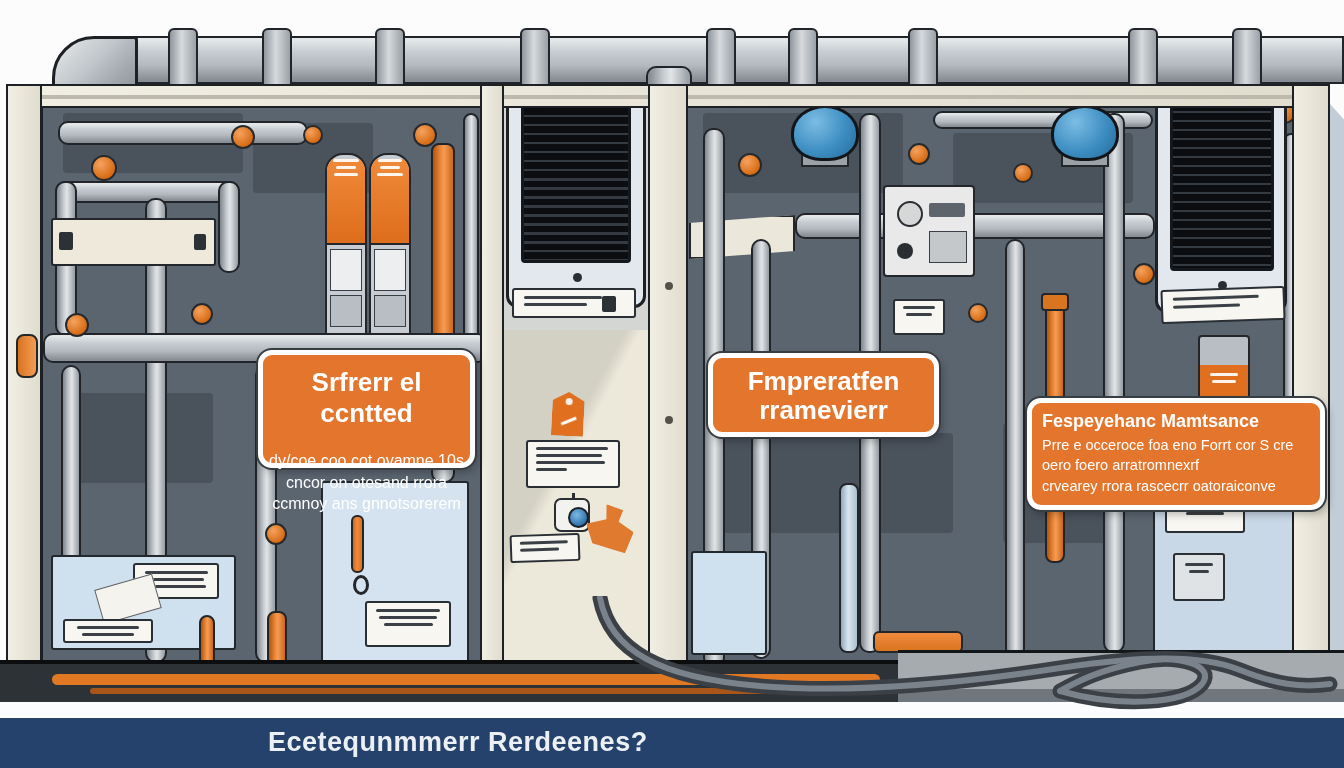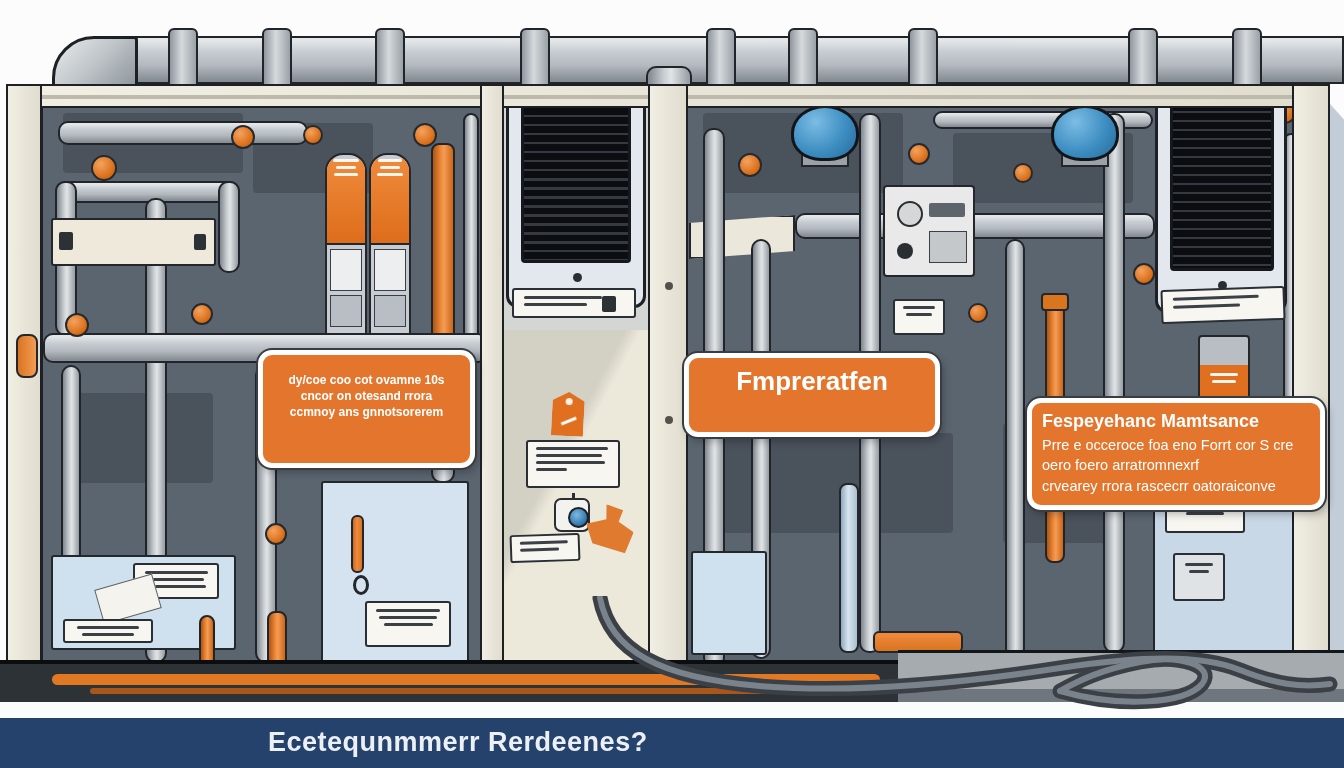--- a/index.html
+++ b/index.html
@@ -286,29 +286,31 @@
     <path d="M 520 95 C 580 112 645 108 662 88 C 676 70 640 58 600 66 C 560 74 540 84 520 95" fill="none" stroke="#3b4046" stroke-width="15" stroke-linecap="round"></path>
     <path d="M 60 2 C 70 55 120 82 220 90 C 320 98 430 86 520 72 C 600 60 660 58 700 74 C 735 88 760 92 790 88" fill="none" stroke="#7a828b" stroke-width="6" stroke-linecap="round"></path>
     <path d="M 520 95 C 580 112 645 108 662 88 C 676 70 640 58 600 66 C 560 74 540 84 520 95" fill="none" stroke="#7a828b" stroke-width="6" stroke-linecap="round"></path>
   </svg>
 
   <div class="abs banner" style="left:0;top:718px;width:1344px;height:50px;">
     <div class="abs banner-text" style="left:268px;top:9px;">Ecetequnmmerr Rerdeenes?</div>
   </div>
 
   <div class="abs callout" style="left:258px;top:350px;width:217px;height:118px;padding-top:12px;">
-    <div style="font-size:12px;font-weight:700;line-height:1.35;margin-top:5px;">
+    <div class="t1" style="font-size:26px;">Srfrerr el ccntted</div>
+    <div style="font-size:16px;font-weight:400;line-height:1.35;margin-top:21px;">
       <div>dy/coe coo cot ovamne 10s</div>
       <div>cncor on otesand rrora</div>
       <div>ccmnoy ans gnnotsorerem</div>
     </div>
   </div>
 
-  <div class="abs callout" style="left:684px;top:353px;width:256px;height:84px;padding-top:9px;">
+  <div class="abs callout" style="left:708px;top:353px;width:231px;height:84px;padding-top:9px;">
     <div class="t1" style="font-size:26px;line-height:1.12;">Fmpreratfen</div>
+    <div class="t1" style="font-size:26px;line-height:1.12;">rramevierr</div>
   </div>
 
   <div class="abs callout" style="left:1027px;top:398px;width:298px;height:112px;padding:8px 10px 0;text-align:left;">
     <div class="t1" style="font-size:18px;">Fespeyehanc Mamtsance</div>
     <div style="font-size:14.5px;font-weight:400;line-height:1.4;margin-top:3px;">
       <div>Prre e occeroce foa eno Forrt cor S cre</div>
       <div>oero foero arratromnexrf</div>
       <div>crvearey rrora rascecrr oatoraiconve</div>
     </div>
   </div>

